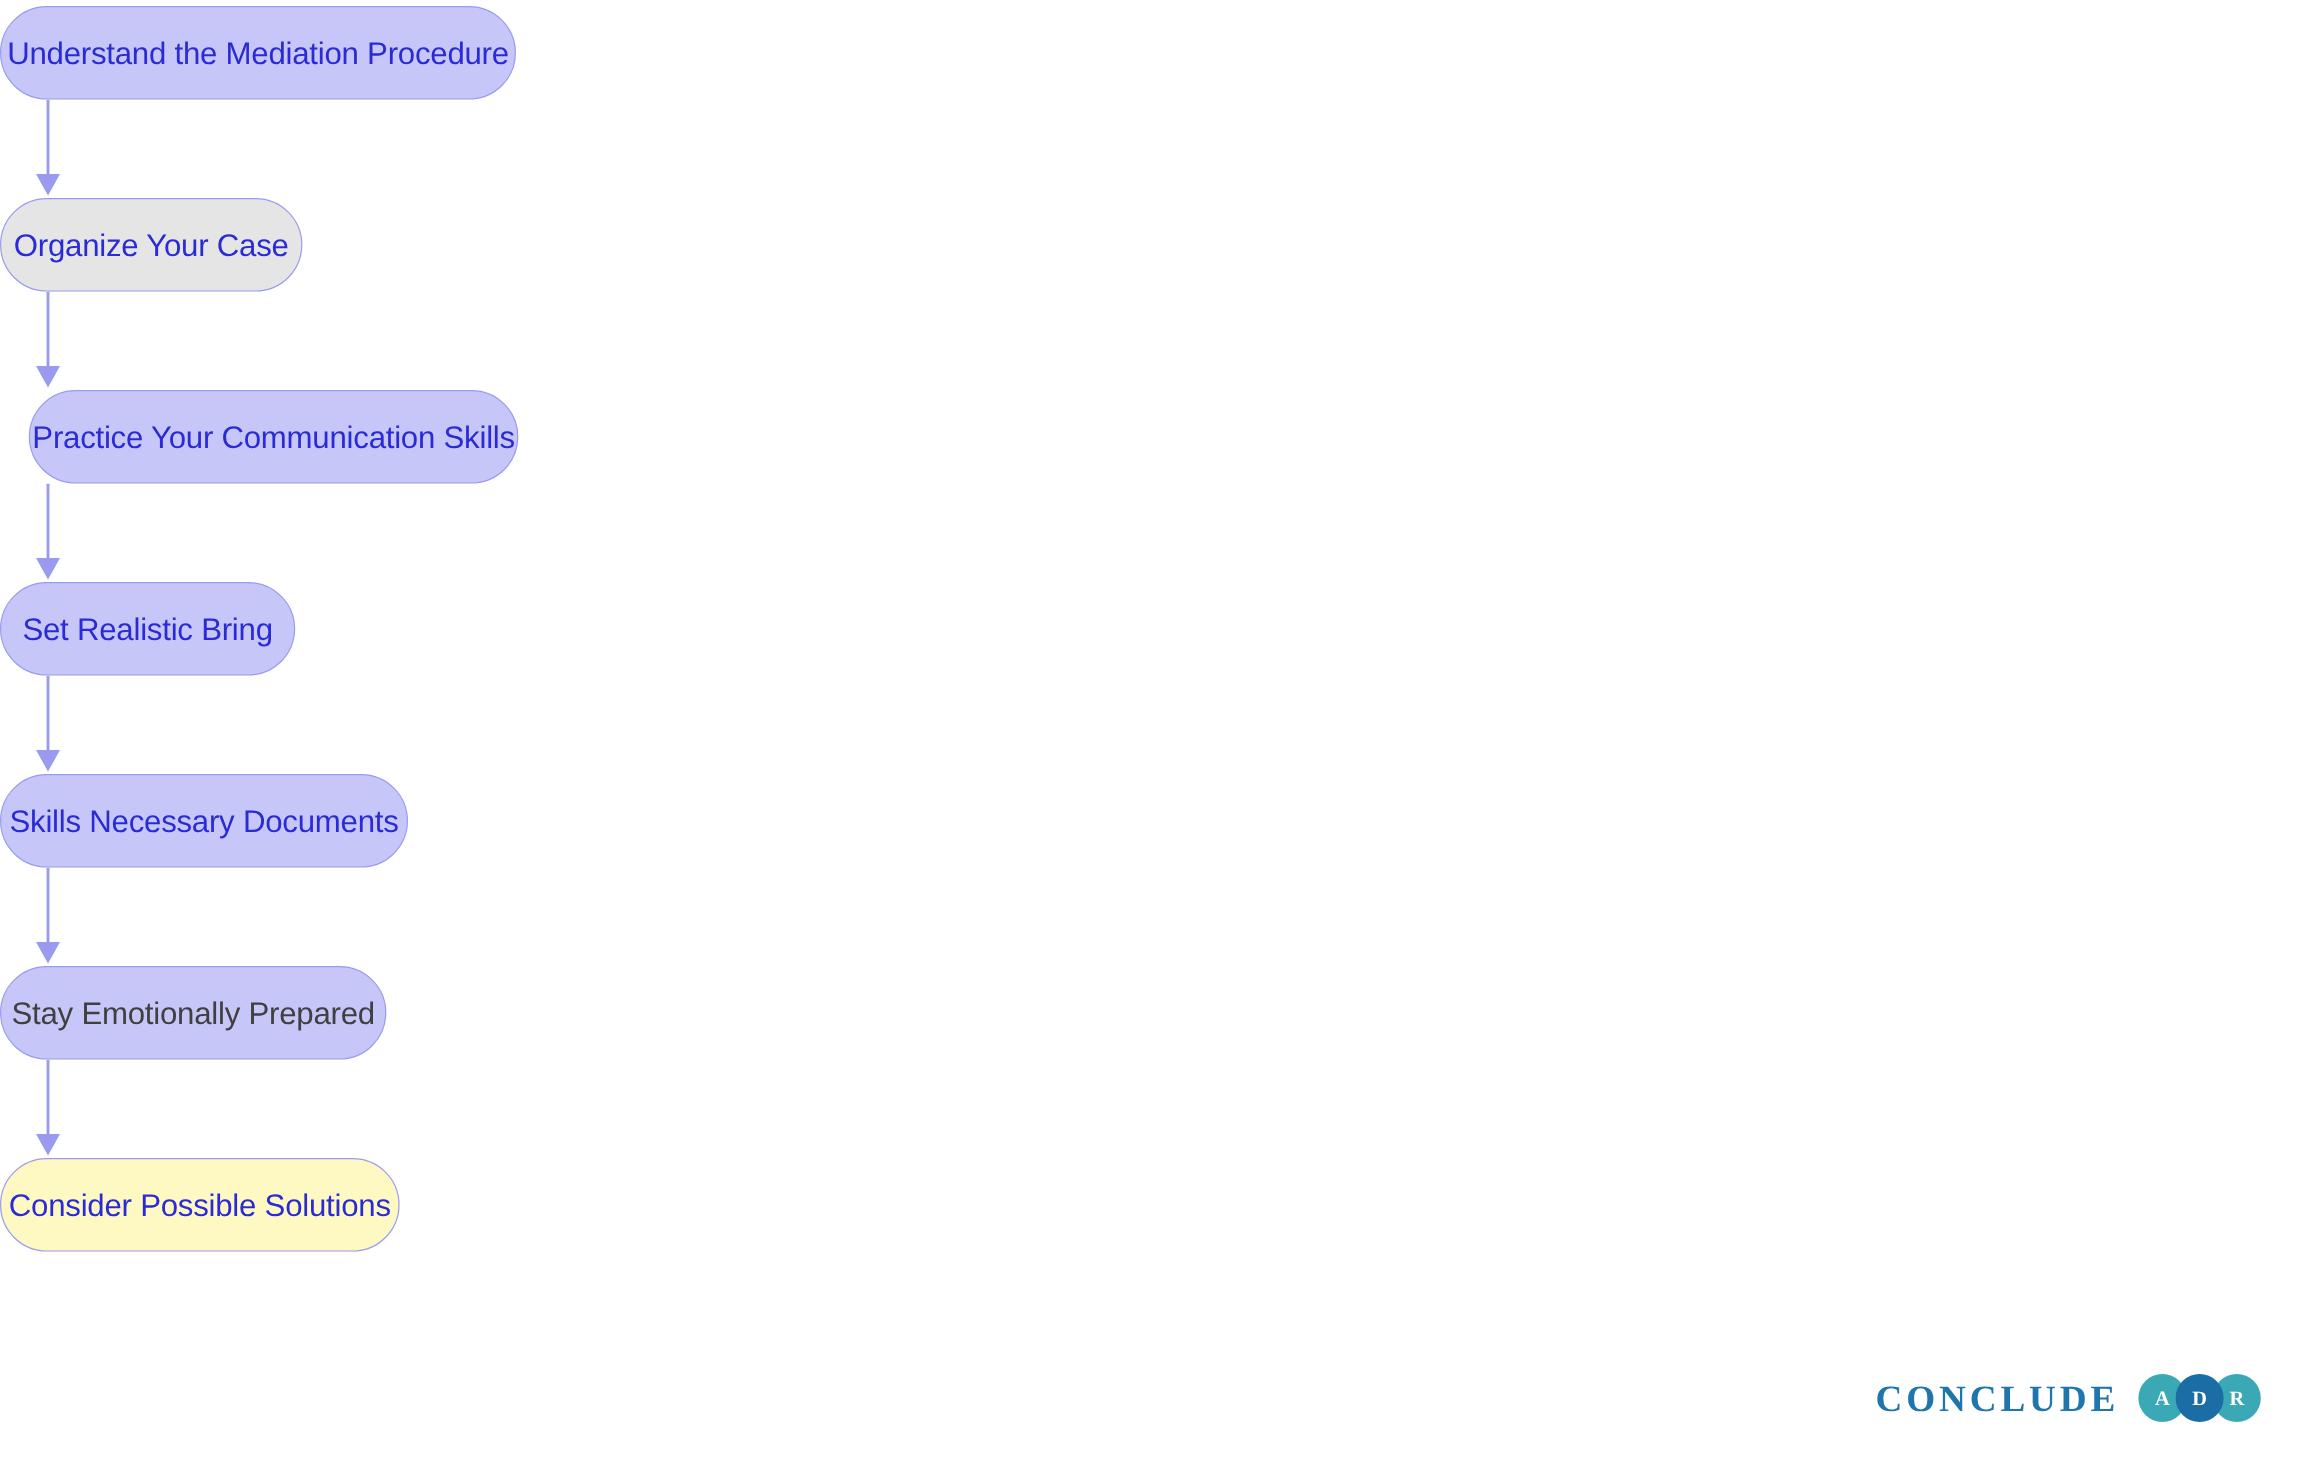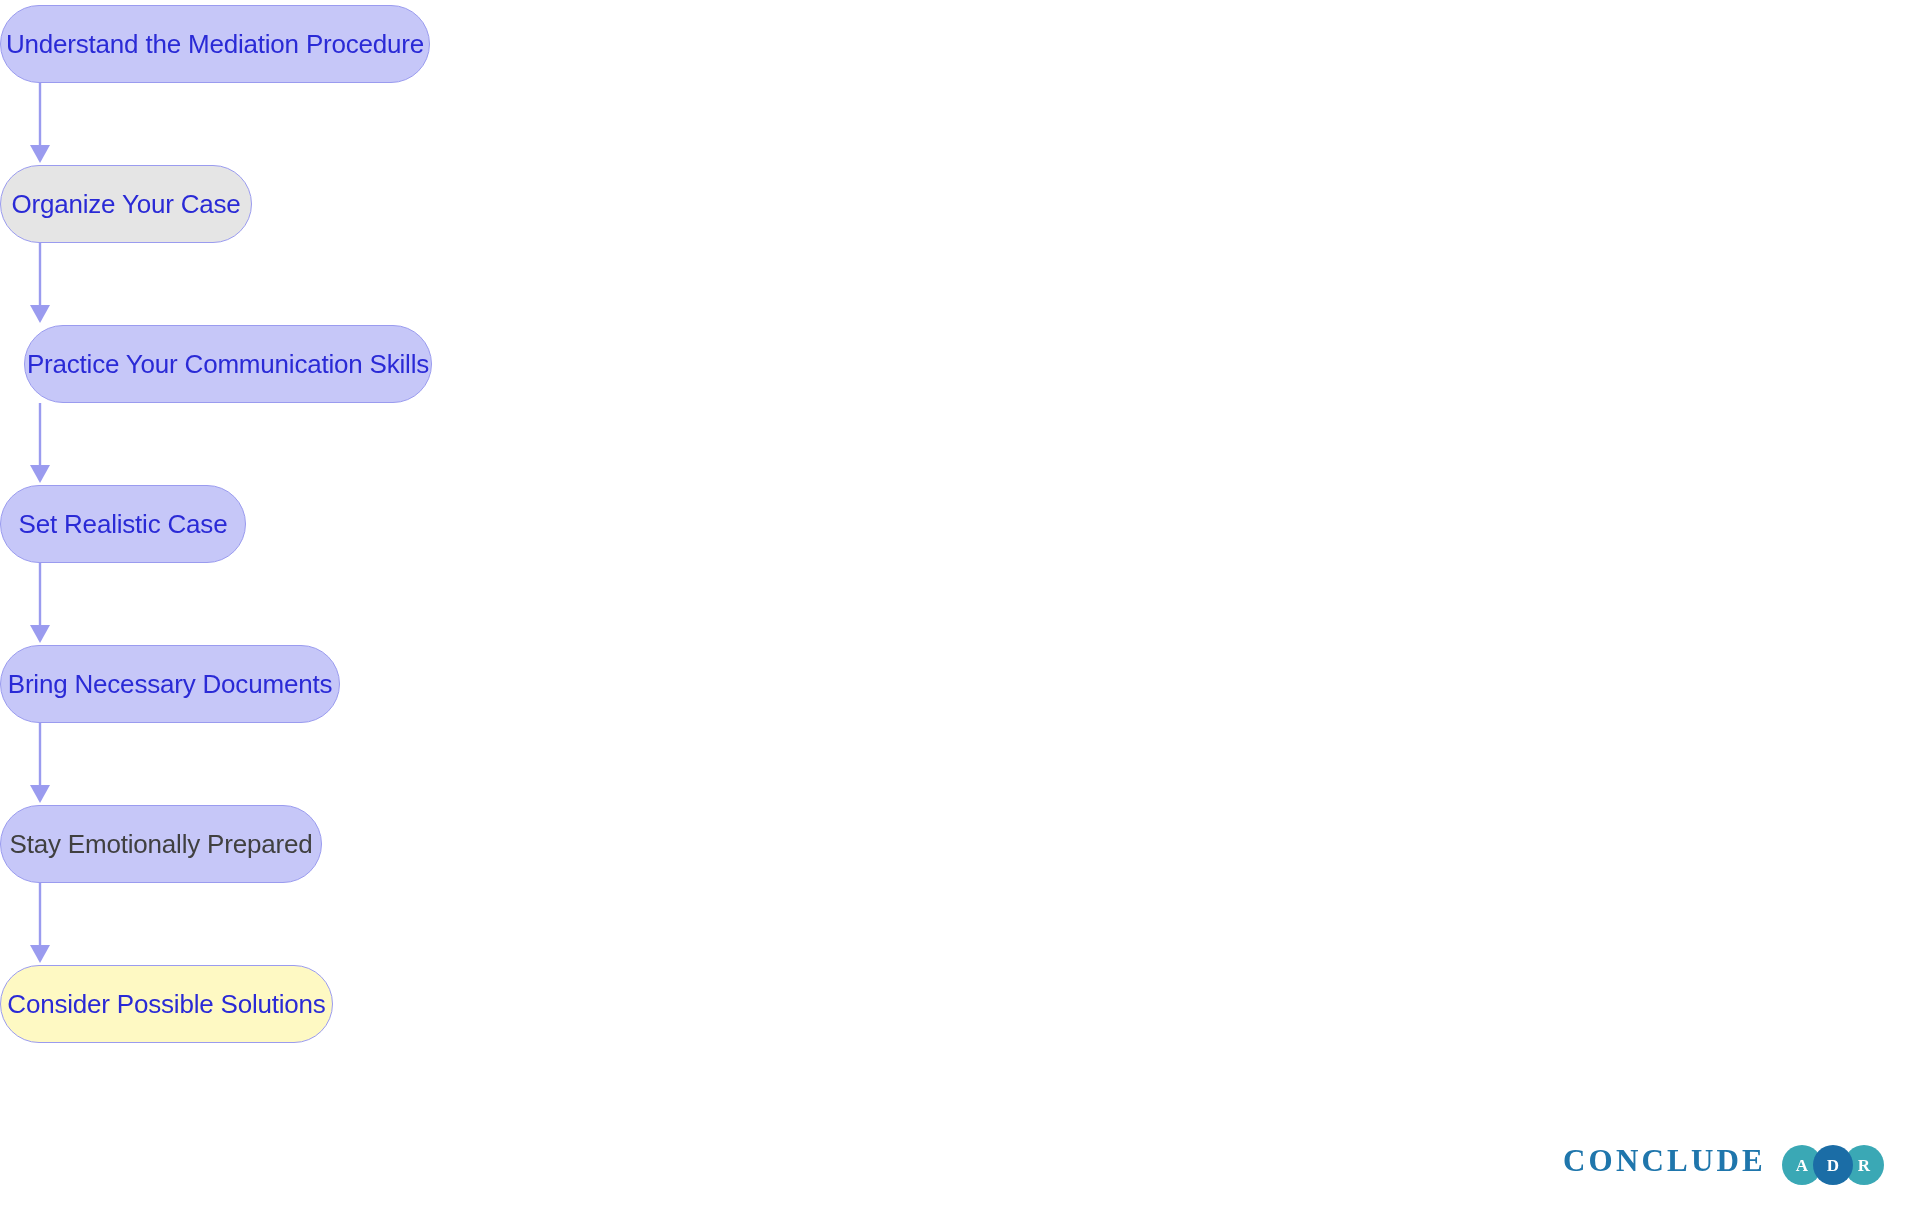--- a/index.html
+++ b/index.html
@@ -58,20 +58,21 @@
     display: block;
     flex: none;
   }
 
   
   #brand-logo {
     position: absolute;
     right: 36px;
     bottom: 30px;
     display: flex;
+    align-items: center;
     gap: 16px;
   }
   #brand-wordmark {
     font-family: "Liberation Serif", serif;
     font-weight: 700;
     font-size: 31px;
     letter-spacing: 3.2px;
     color: #1f76ac;
     line-height: 1;
   }
@@ -116,28 +117,28 @@
         <polygon points="30,62 50,62 40,80" fill="#9a9bef"></polygon>
       </svg>
       <div class="flow-node" style="width: 408px; background: rgb(198, 199, 248); border-color: rgb(154, 155, 239); color: rgb(42, 42, 214); margin-left: 24px;">
         <span>Practice Your Communication Skills</span>
       </div>
       <svg class="flow-connector" viewBox="0 0 80 82">
         <line x1="40" y1="0" x2="40" y2="64" stroke="#9a9bef" stroke-width="2.4"></line>
         <polygon points="30,62 50,62 40,80" fill="#9a9bef"></polygon>
       </svg>
       <div class="flow-node" style="width: 246px; background: rgb(198, 199, 248); border-color: rgb(154, 155, 239); color: rgb(42, 42, 214);">
-        <span>Set Realistic Case</span>
+        <span>Set Realistic Bring</span>
       </div>
       <svg class="flow-connector" viewBox="0 0 80 82">
         <line x1="40" y1="0" x2="40" y2="64" stroke="#9a9bef" stroke-width="2.4"></line>
         <polygon points="30,62 50,62 40,80" fill="#9a9bef"></polygon>
       </svg>
       <div class="flow-node" style="width: 340px; background: rgb(198, 199, 248); border-color: rgb(154, 155, 239); color: rgb(42, 42, 214);">
-        <span>Bring Necessary Documents</span>
+        <span>Skills Necessary Documents</span>
       </div>
       <svg class="flow-connector" viewBox="0 0 80 82">
         <line x1="40" y1="0" x2="40" y2="64" stroke="#9a9bef" stroke-width="2.4"></line>
         <polygon points="30,62 50,62 40,80" fill="#9a9bef"></polygon>
       </svg>
       <div class="flow-node" style="width: 322px; background: rgb(198, 199, 248); border-color: rgb(154, 155, 239); color: #404040;">
         <span>Stay Emotionally Prepared</span>
       </div>
       <svg class="flow-connector" viewBox="0 0 80 82">
         <line x1="40" y1="0" x2="40" y2="64" stroke="#9a9bef" stroke-width="2.4"></line>

